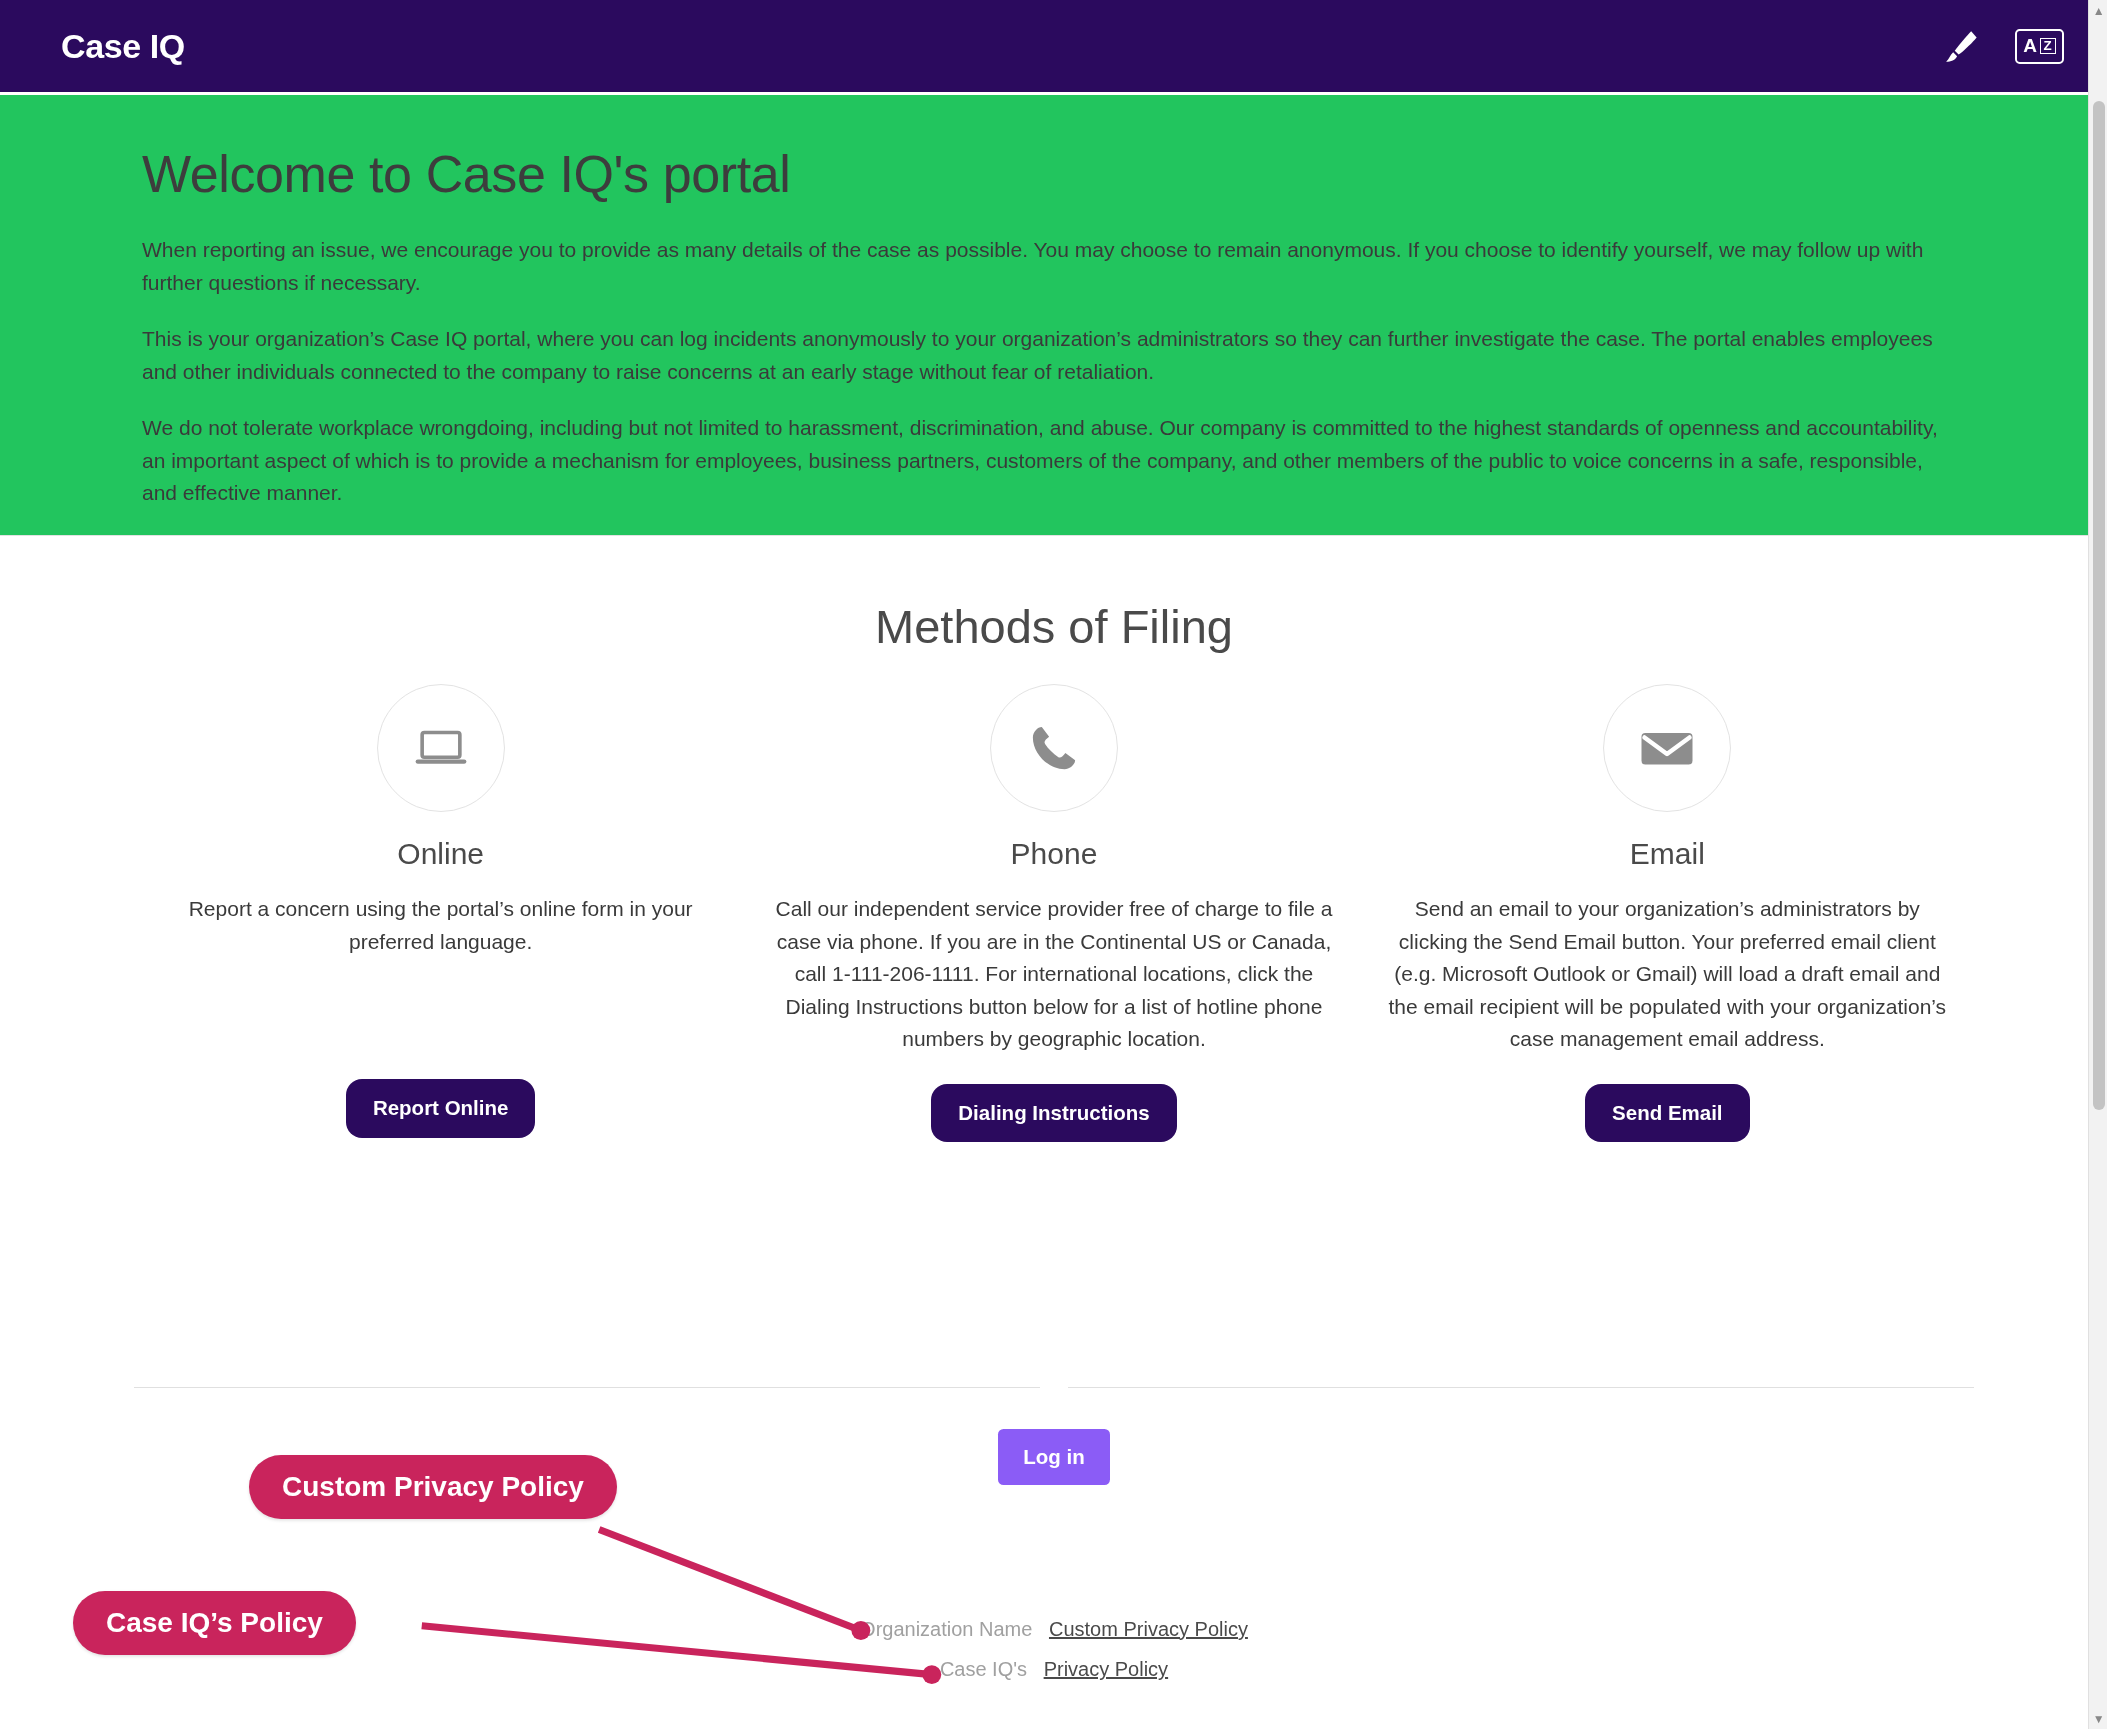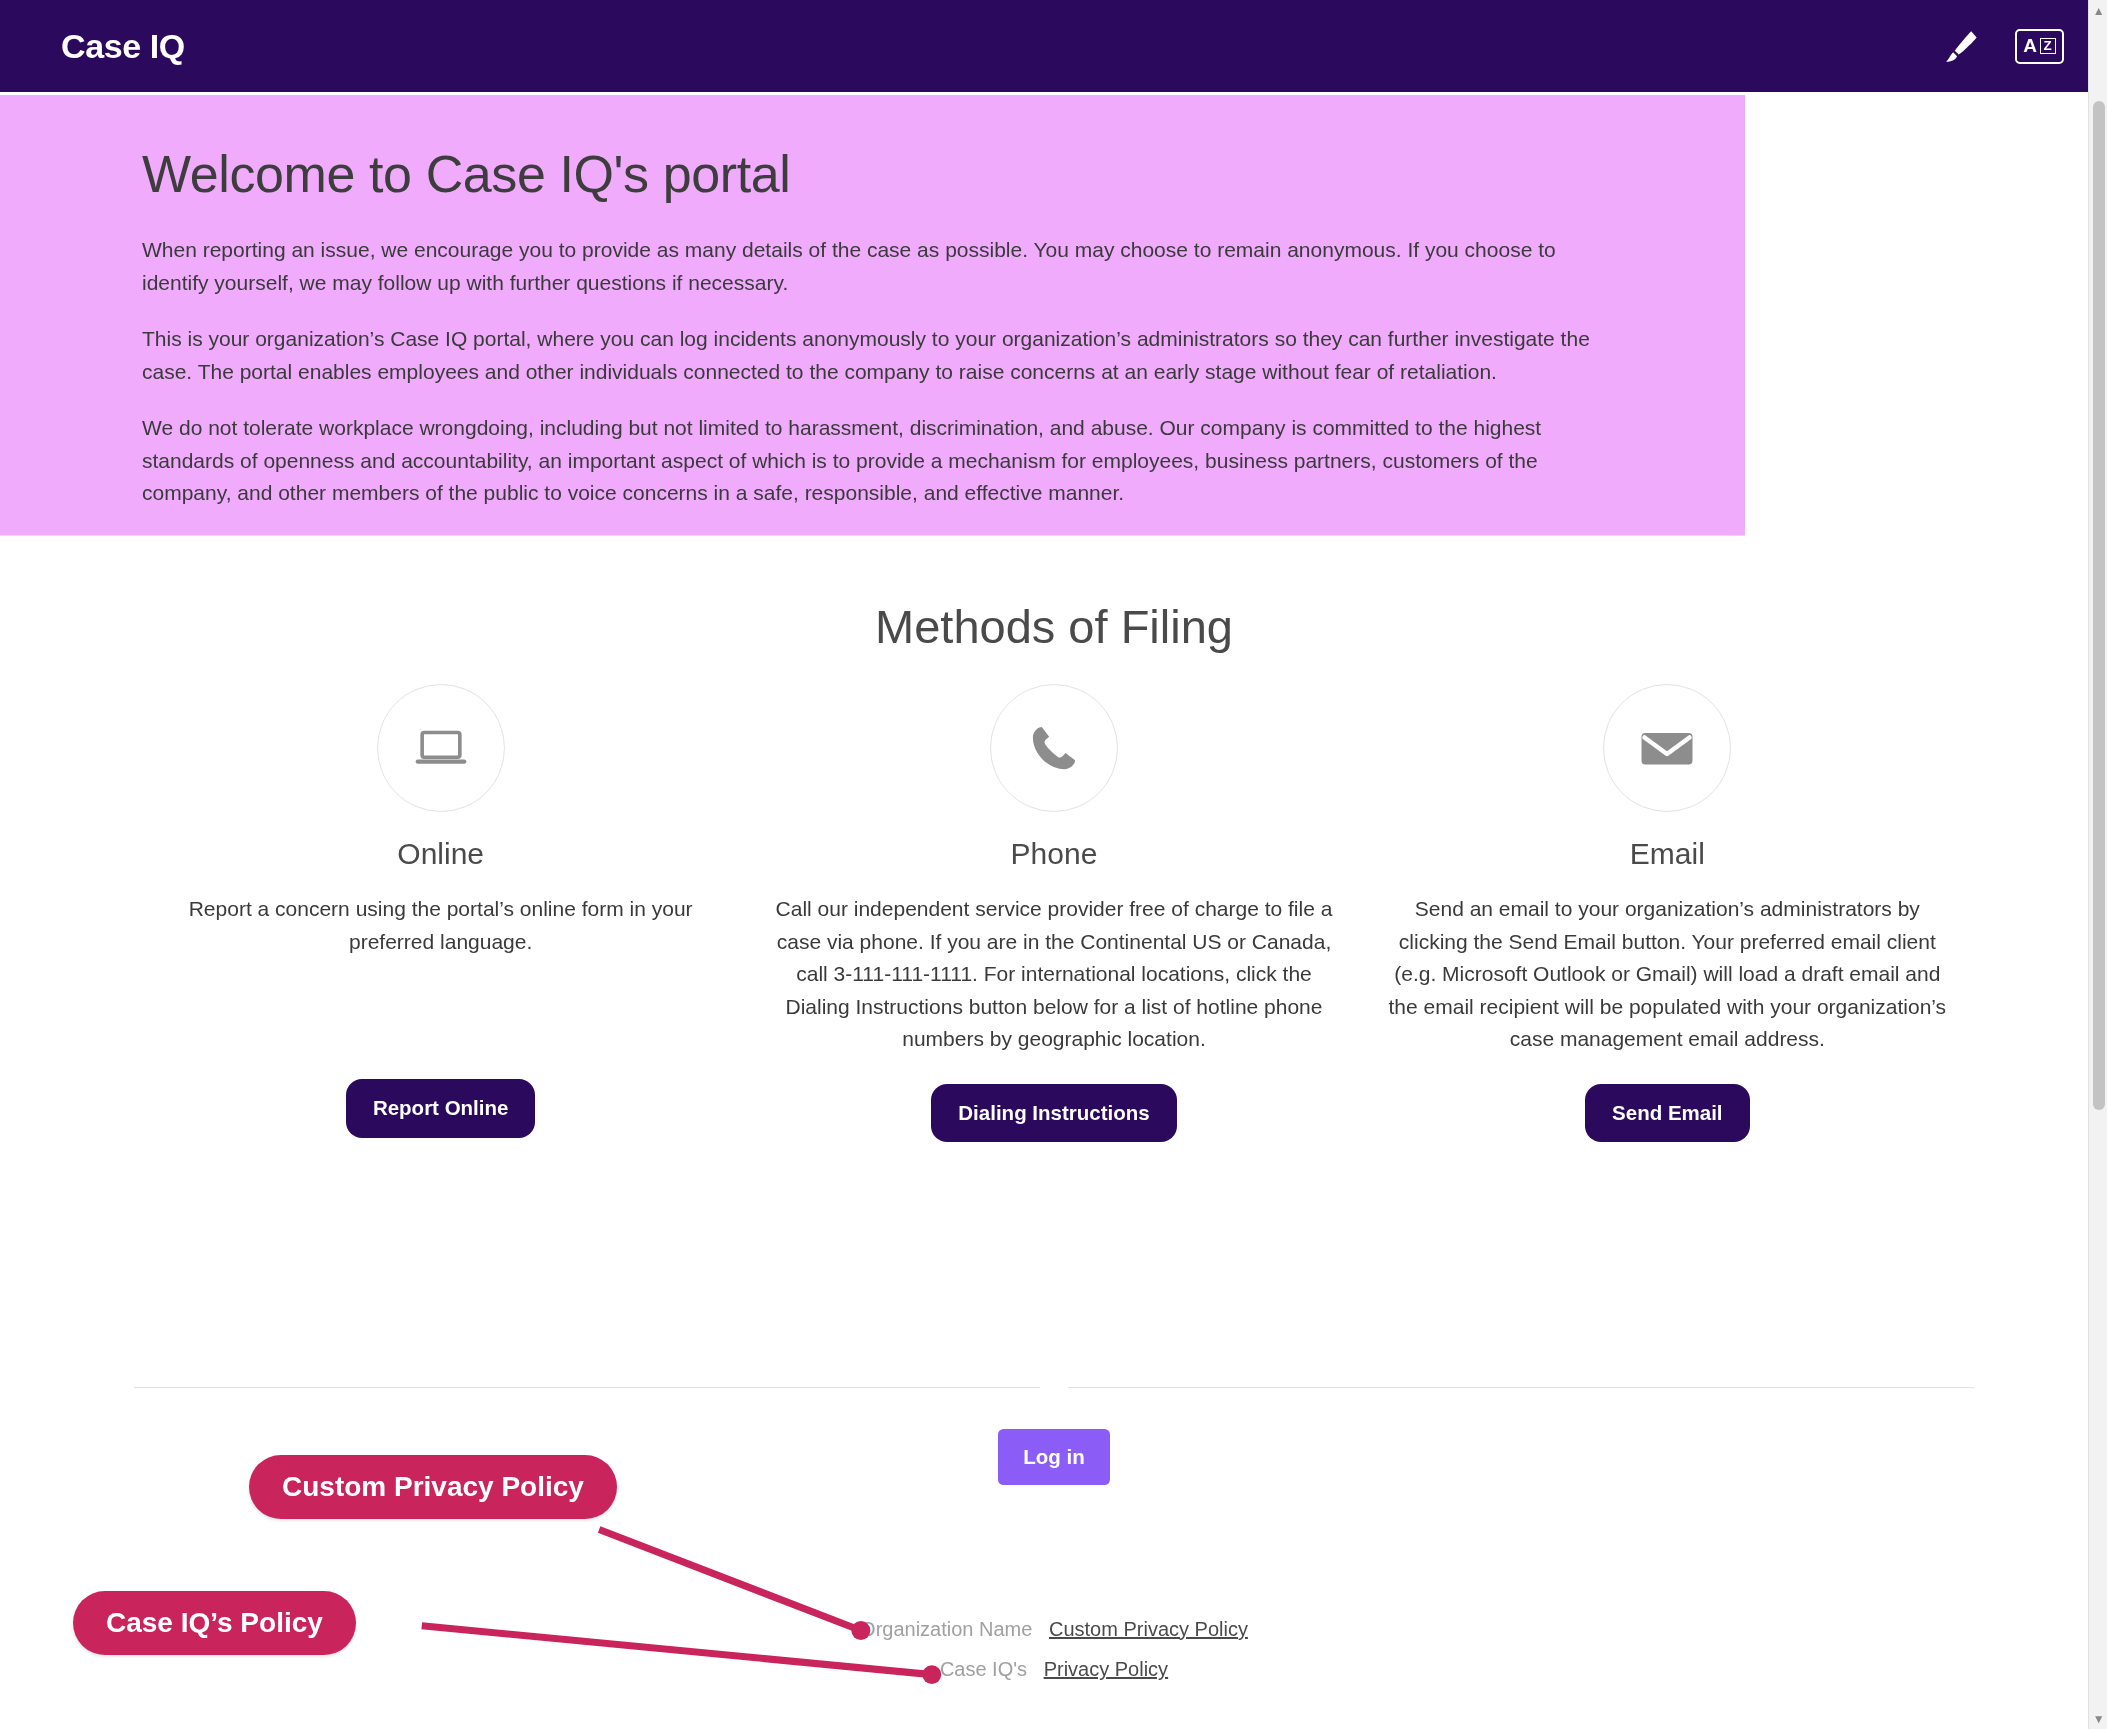--- a/index.html
+++ b/index.html
@@ -64,23 +64,23 @@
     border: 1.6px solid #ffffff;
     font-size: 13.4px;
     padding: 0 2.4px;
     line-height: 1.1;
   }
 
   
   .welcome {
     position: absolute;
     top: 95px; left: 0;
-    width: 1745px;
+    width: 2092px;
     height: 441px;
-    background: #f0abfc;
+    background: #22c55e;
     border-bottom: 0.8px solid #e2e2e2;
     padding: 49px 142px 0 142px;
   }
   .welcome h1 {
     margin: 0 0 30px 0;
     font-size: 52px;
     font-weight: normal;
     color: #3d3d3d;
     letter-spacing: -0.4px;
   }
@@ -307,21 +307,21 @@
         <button class="btn">Report Online</button>
       </div>
 
       <div class="card">
         <div class="card-icon">
           <svg viewBox="0 0 64 64" width="52" height="52" aria-hidden="true">
             <path d="M17 6 C12 6 6 12 6 19 C6 39 25 58 45 58 C52 58 58 52 58 47 L46 38 C43 42 40 45 37 43 C31 39 25 33 21 27 C19 24 22 21 26 18 Z" fill="#8d8d8d"></path>
           </svg>
         </div>
         <div class="card-title">Phone</div>
-        <div class="card-desc">Call our independent service provider free of charge to file a case via phone. If you are in the Continental US or Canada, call 3-111-111-1111. For international locations, click the Dialing Instructions button below for a list of hotline phone numbers by geographic location.</div>
+        <div class="card-desc">Call our independent service provider free of charge to file a case via phone. If you are in the Continental US or Canada, call 1-111-206-1111. For international locations, click the Dialing Instructions button below for a list of hotline phone numbers by geographic location.</div>
         <button class="btn">Dialing Instructions</button>
       </div>
 
       <div class="card">
         <div class="card-icon">
           <svg viewBox="0 0 80 60" width="60" height="46" aria-hidden="true">
             <rect x="6" y="10" width="68" height="42" rx="5" fill="#8d8d8d"></rect>
             <path d="M10 16 L40 38 L70 16" fill="none" stroke="#ffffff" stroke-width="6" stroke-linecap="round" stroke-linejoin="round"></path>
           </svg>
         </div>

